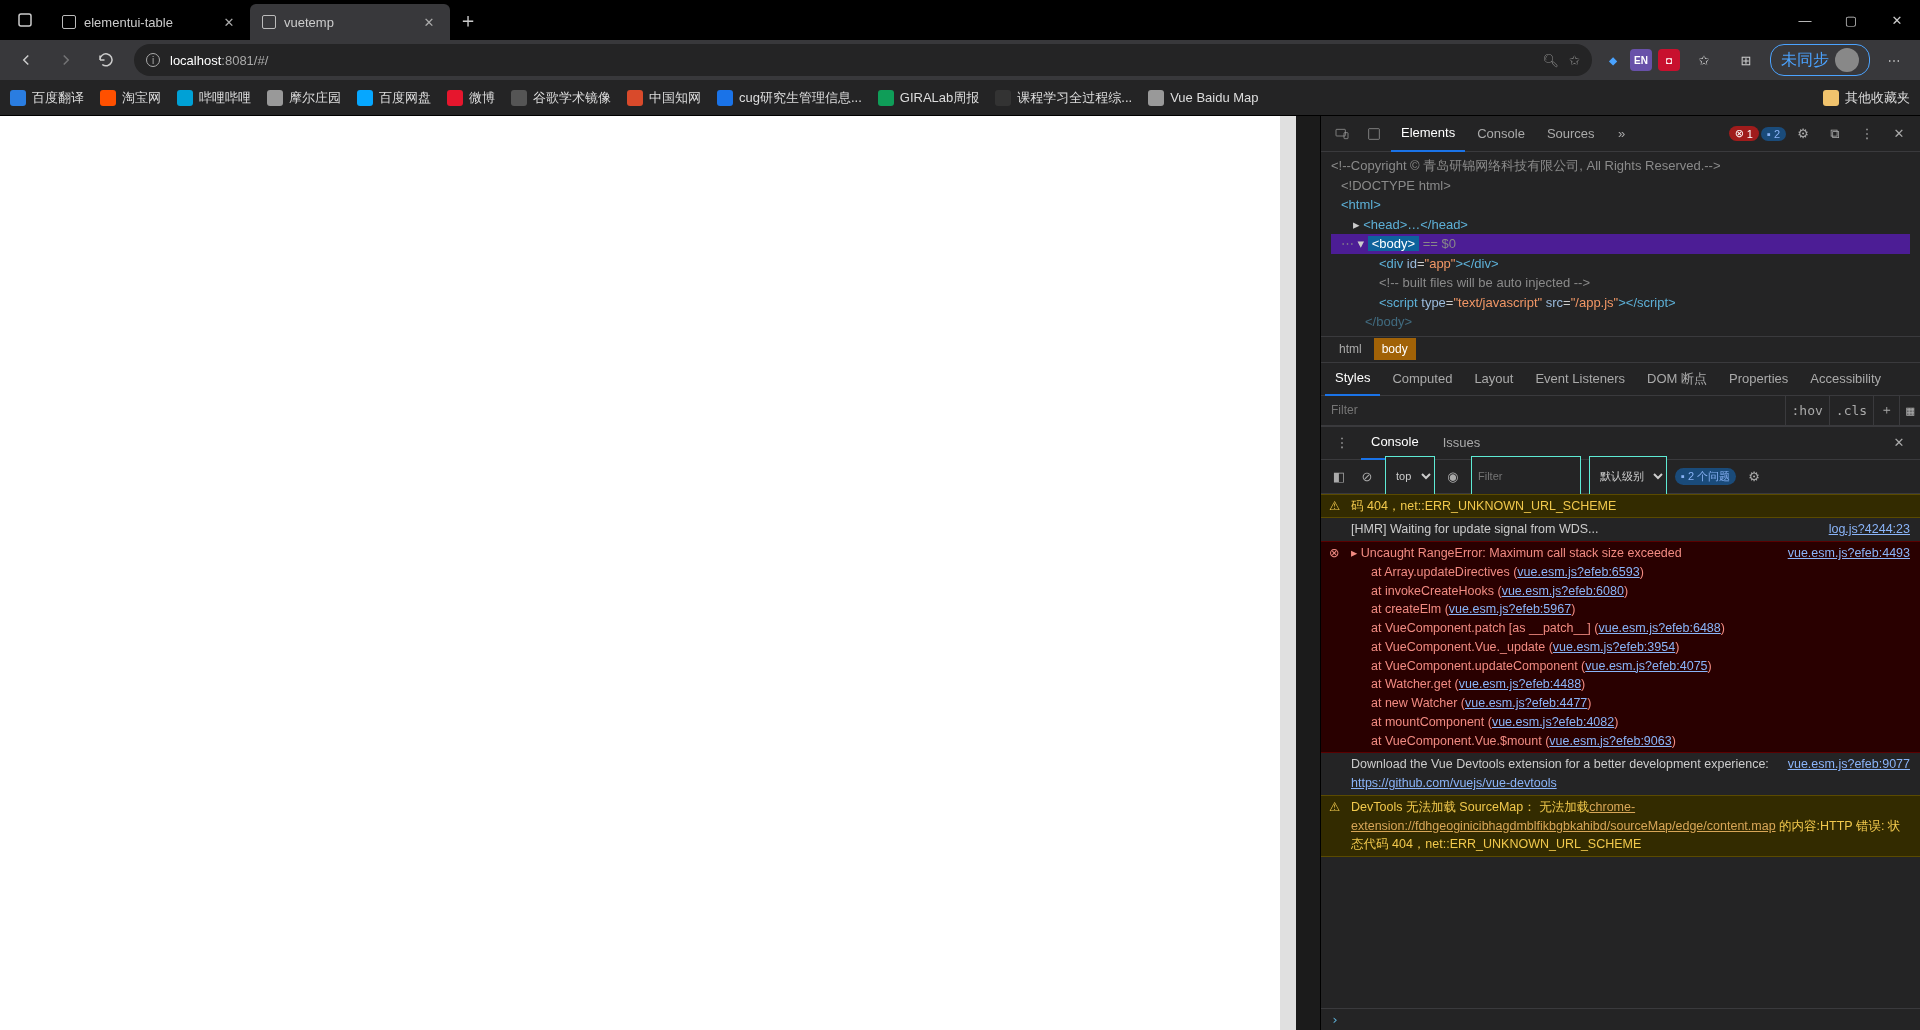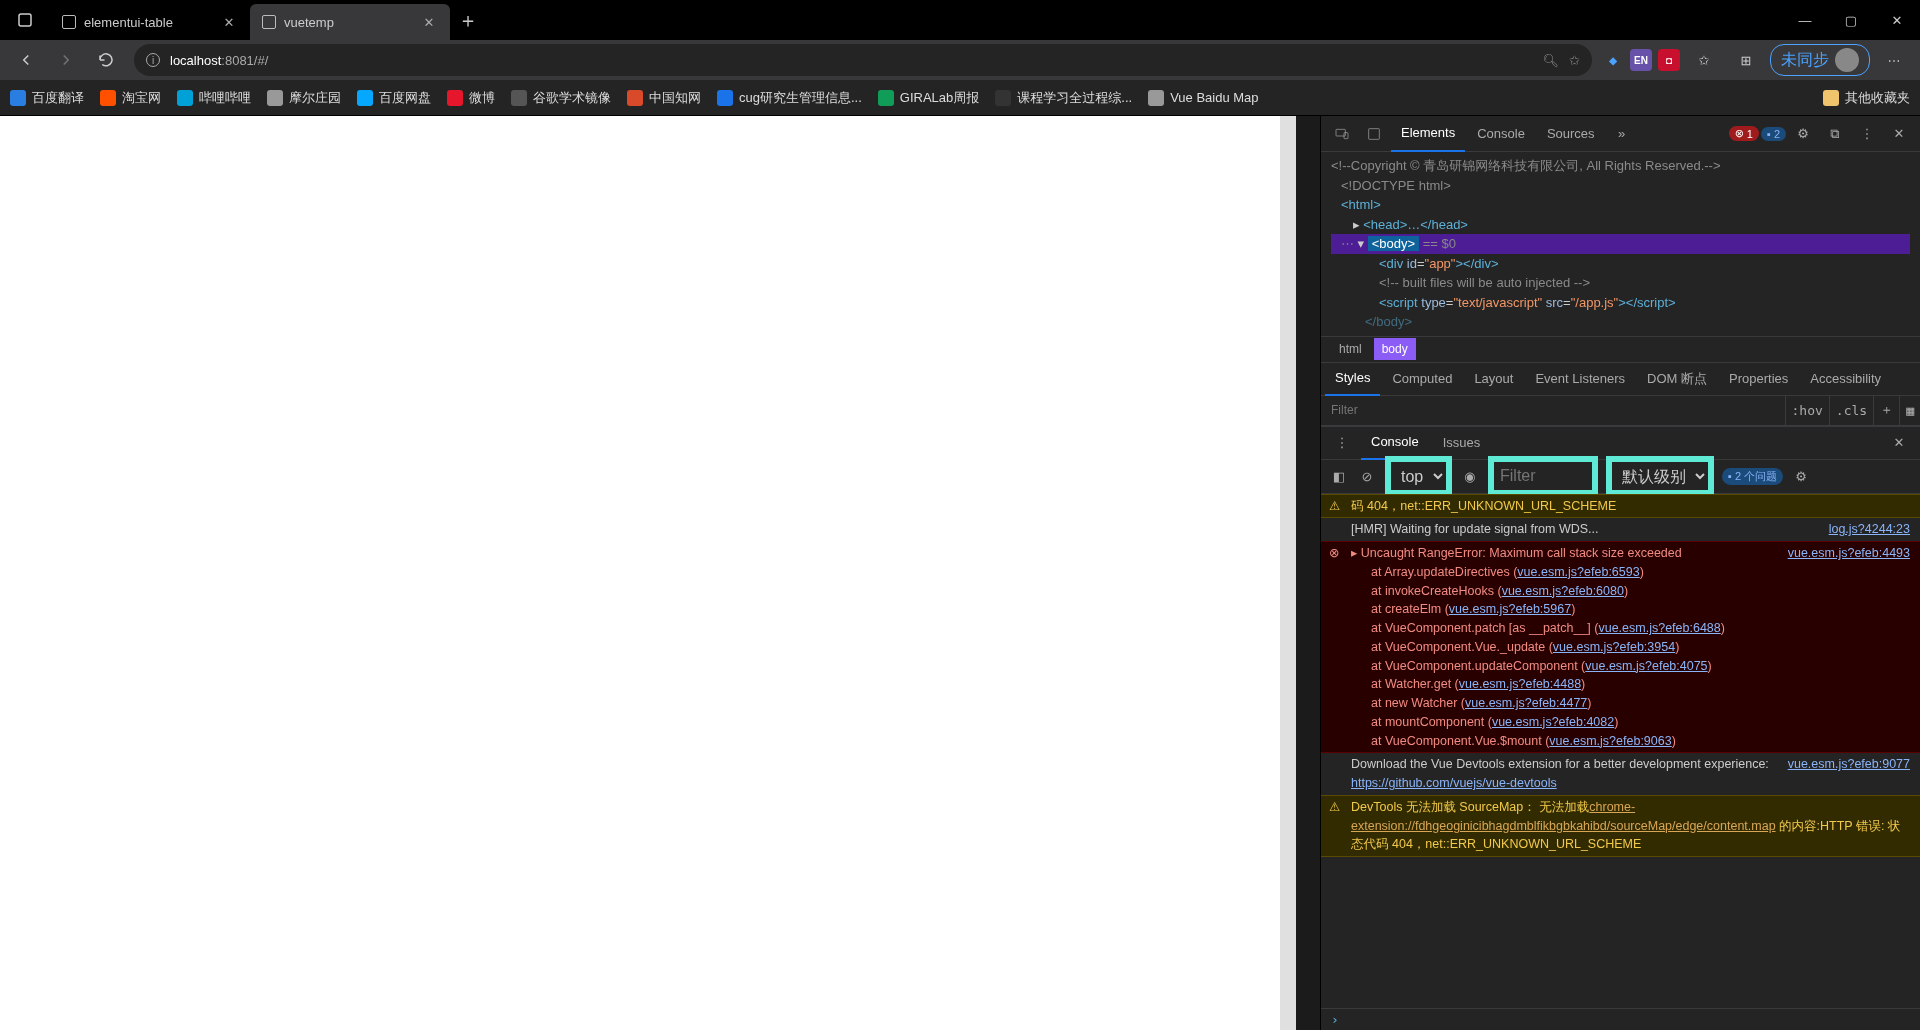--- a/index.html
+++ b/index.html
@@ -46,35 +46,35 @@
 .dom-panel { font-family: Consolas, monospace; font-size:13px; padding:4px 10px; line-height:1.5; background:#242425; }
 .dom-panel .tag { color:#5db0d7; }
 .dom-panel .attr { color:#9bbbdc; }
 .dom-panel .val { color:#f29766; }
 .dom-panel .cmt { color:#8a8a8a; }
 .dom-panel .sel { background:#4c1d95; display:inline-block; width:100%; }
 .dom-panel .hl { background:#0e639c; color:#fff; padding:0 4px; }
 
 .crumb { height:26px; display:flex; align-items:center; padding:0 10px; gap:4px; border-top:1px solid #3a3a3d; font-family:Consolas,monospace; font-size:12px; }
 .crumb-item { padding:4px 8px; color:#aaa; }
-.crumb-item.active { background:#8b5cf6; color:#fff; }
+.crumb-item.active { background:#a16207; color:#fff; }
 
 .styles-tabs { height:34px; display:flex; align-items:center; border-top:1px solid #3a3a3d; border-bottom:1px solid #3a3a3d; padding:0 4px; gap:2px; }
 .styles-tab { padding:8px 10px; color:#aaa; height:34px; display:flex; align-items:center; font-size:13px; }
 .styles-tab.active { color:#fff; border-bottom:2px solid #1a73e8; }
 .filter-row { height:30px; display:flex; align-items:center; border-bottom:1px solid #3a3a3d; }
 .filter-row input { background:transparent; border:none; color:#ccc; padding:0 10px; flex:1; outline:none; font-size:12px; }
 .filter-tag { padding:0 6px; color:#aaa; font-family:Consolas,monospace; font-size:13px; border-left:1px solid #3a3a3d; height:100%; display:flex; align-items:center; }
 
 .drawer-header { height:34px; display:flex; align-items:center; border-top:1px solid #3a3a3d; border-bottom:1px solid #3a3a3d; padding:0 6px; gap:4px; }
 .drawer-tab { padding:8px 10px; color:#aaa; height:34px; display:flex; align-items:center; }
 .drawer-tab.active { color:#fff; border-bottom:2px solid #1a73e8; }
 
 .console-toolbar { height:34px; display:flex; align-items:center; gap:8px; padding:0 8px; border-bottom:1px solid #3a3a3d; }
-.console-toolbar select, .console-toolbar input { background:#242425; border:6px solid #5eead4; color:#ccc; height:40px; padding:0 6px; font-size:16px; }
+.console-toolbar select, .console-toolbar input { background:#242425; border:1px solid #5eead4; color:#ccc; height:40px; padding:0 6px; font-size:11px; }
 .console-toolbar input { width:110px; }
 
 .console-log { font-family:Consolas,monospace; font-size:12.5px; line-height:1.5; overflow-y:auto; flex:1; }
 .log-row { padding:2px 10px 2px 30px; position:relative; }
 .log-row.warn { background:#332b00; color:#f2c94c; border-top:1px solid #5a4a00; border-bottom:1px solid #5a4a00;}
 .log-row.warn::before { content:'⚠'; position:absolute; left:8px; color:#f2c94c; }
 .log-row.info { background:#242425; color:#ccc; }
 .log-row.err { background:#290000; color:#f28b82; border-top:1px solid #5a0000; border-bottom:1px solid #5a0000;}
 .log-row.err::before { content:'⊗'; position:absolute; left:8px; color:#f28b82; }
 .log-row.msg { background:#242425; color:#ccc; }

